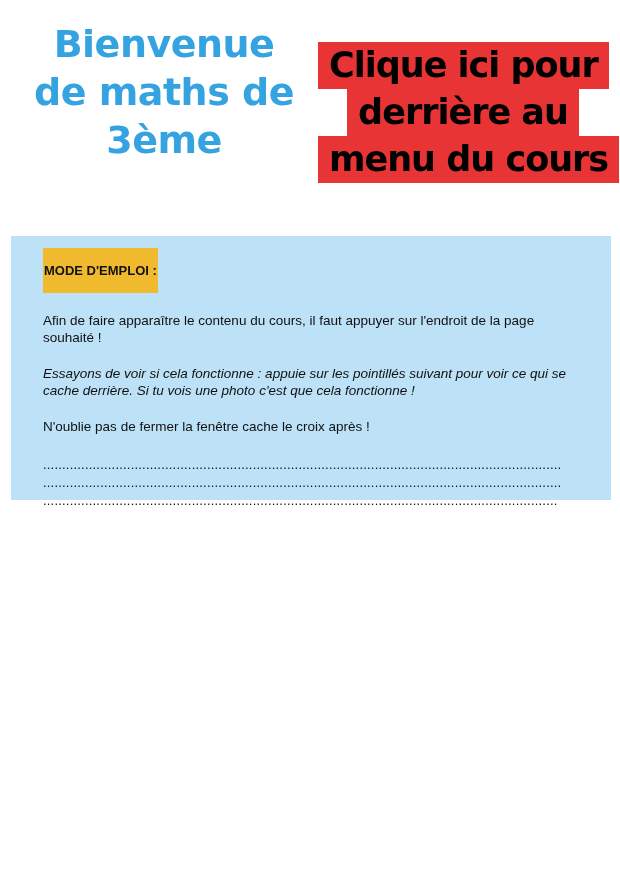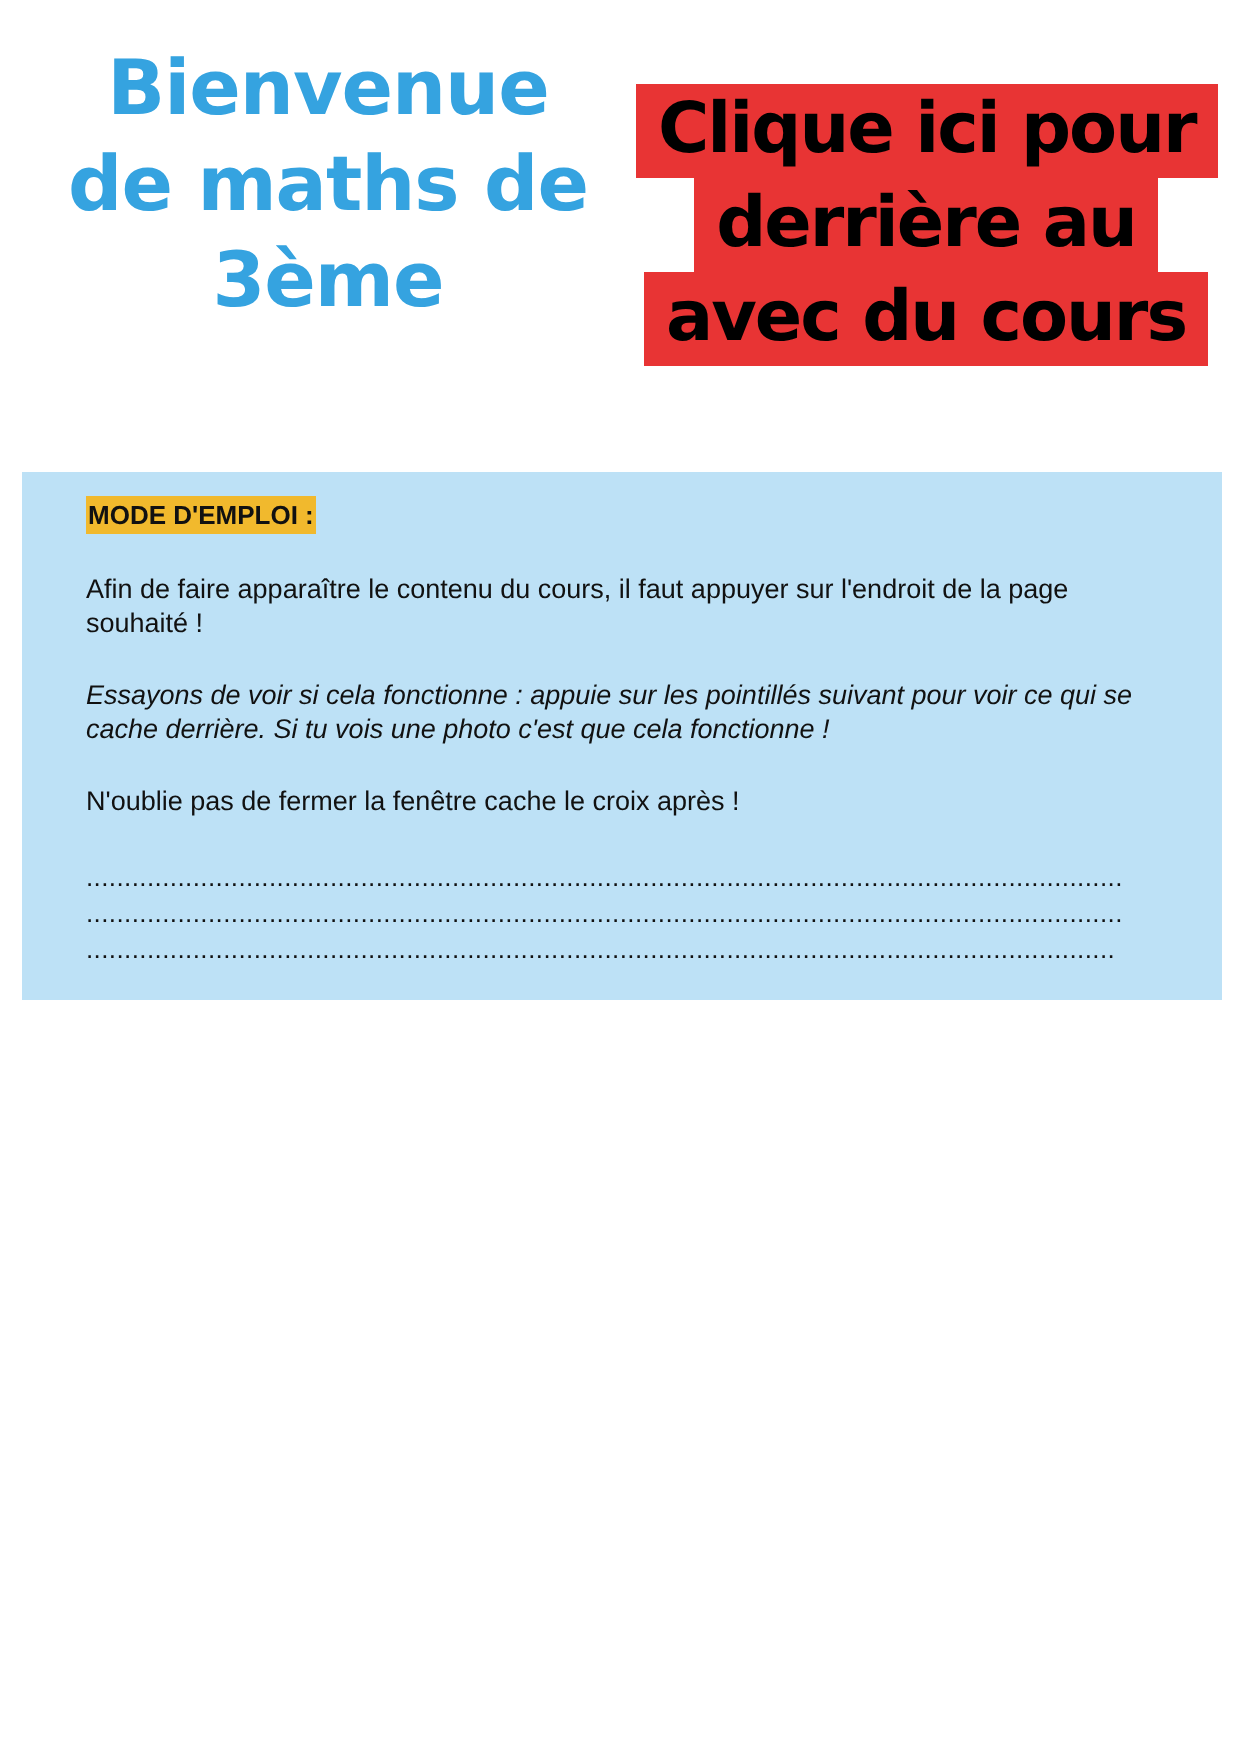--- a/index.html
+++ b/index.html
@@ -26,21 +26,21 @@
     }
     .panel {
       position: absolute; left: 11px; top: 236px; width: 600px; height: 264px;
       background: #bde1f6;
     }
     .panel-inner {
       position: absolute; left: 32px; top: 12px; width: 540px;
       font-size: 13.5px; line-height: 17px; color: #111;
     }
     .label {
-      display: inline-block; background: #f1b92d; font-weight: bold; padding: 1px 1px;
+      display: inline-block; background: #f1b92d; font-weight: bold; padding: 14px 1px;
       font-size: 13px;
     }
     p { margin: 0; }
     .p1 { margin-top: 19px; }
     .p2 { margin-top: 19px; font-style: italic; }
     .p3 { margin-top: 19px; }
     .dots { margin-top: 22px; }
     .dot-line {
       height: 18px; overflow: hidden; white-space: nowrap; cursor: pointer;
       font-size: 13px; line-height: 16px; letter-spacing: 0.2px;
@@ -51,21 +51,21 @@
 
 <div class="title">
   <span>Bienvenue</span>
   <span>de maths de</span>
   <span>3ème</span>
 </div>
 
 <div class="menu-link">
   <span>Clique ici pour</span><br>
   <span>derrière au</span><br>
-  <span>avec du cours</span>
+  <span>menu du cours</span>
 </div>
 
 <div class="panel">
   <div class="panel-inner">
     <span class="label">MODE D'EMPLOI :</span>
     <p class="p1">Afin de faire apparaître le contenu du cours, il faut appuyer sur l'endroit de la page souhaité !</p>
     <p class="p2">Essayons de voir si cela fonctionne : appuie sur les pointillés suivant pour voir ce qui se cache derrière. Si tu vois une photo c'est que cela fonctionne !</p>
     <p class="p3">N'oublie pas de fermer la fenêtre cache le croix après !</p>
     <div class="dots">
       <div class="dot-line">........................................................................................................................................</div>

